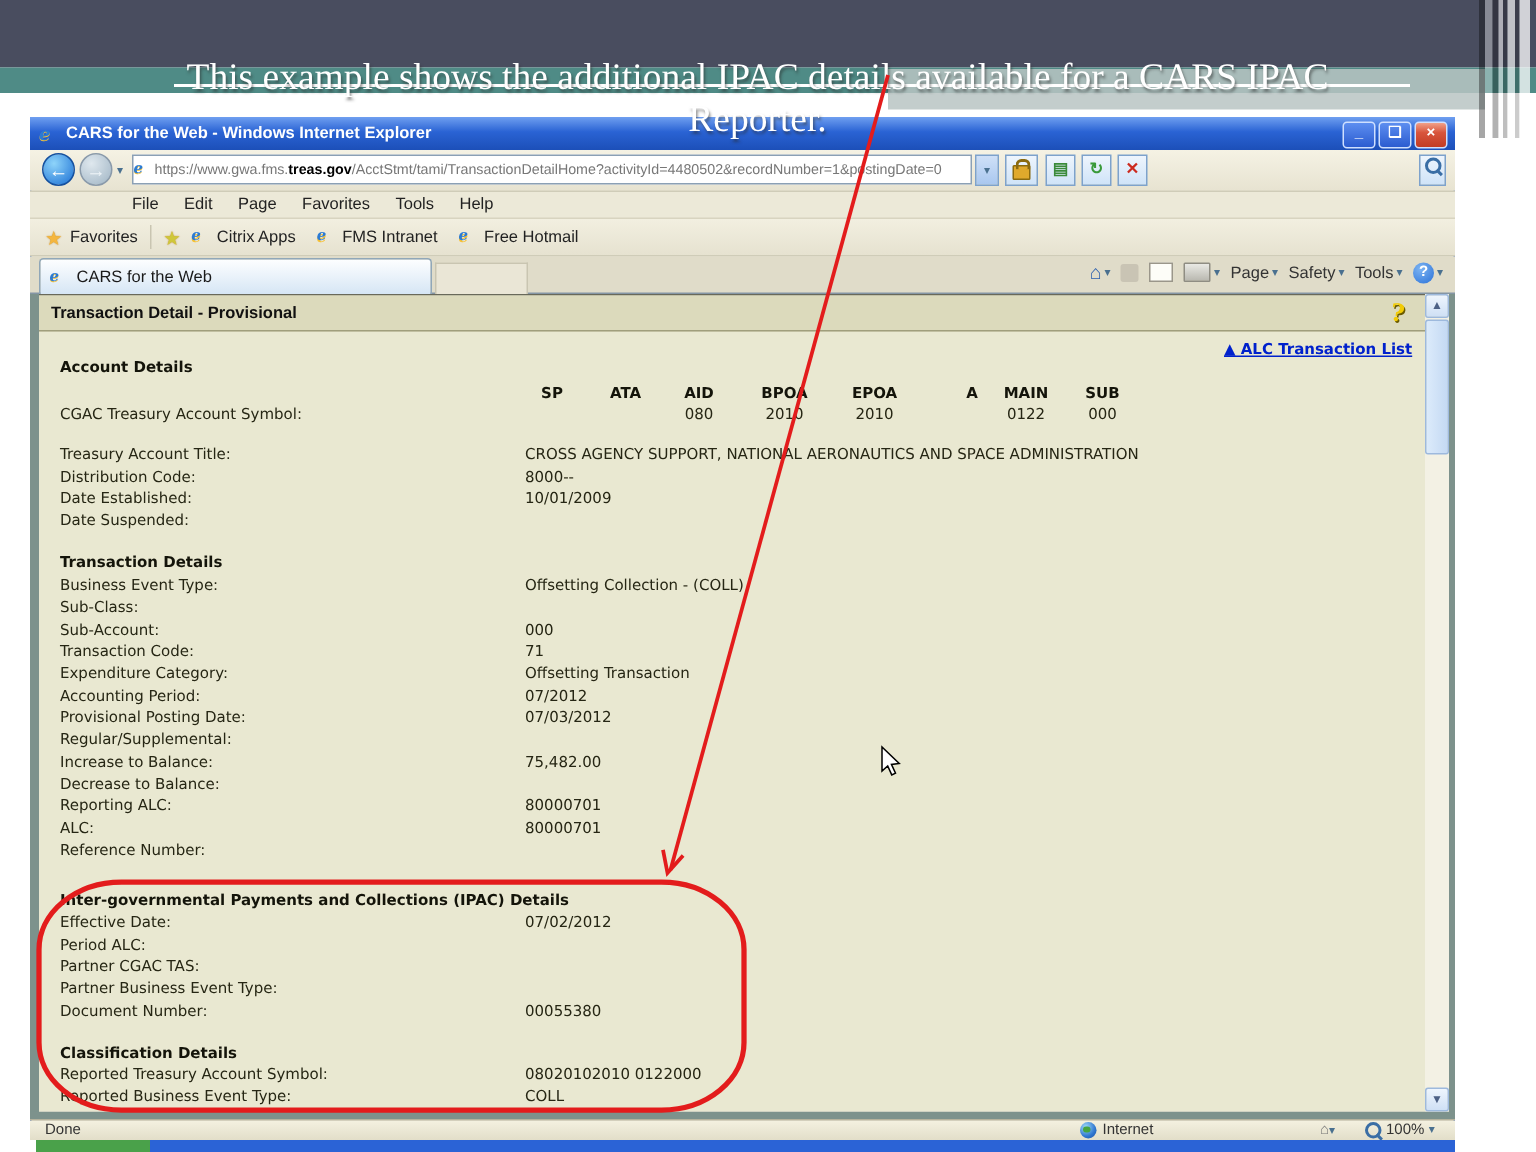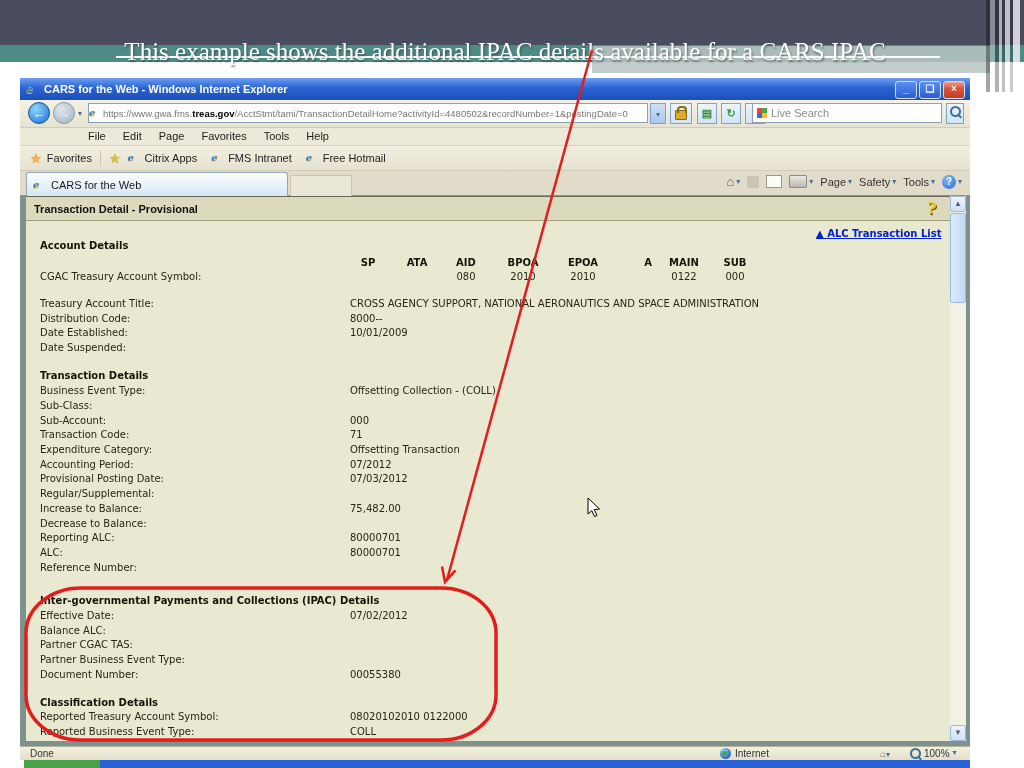--- a/index.html
+++ b/index.html
@@ -88,20 +88,21 @@
     <div style="width:4px;background:rgba(0,0,0,.35)"></div>
     <div style="width:5px;background:rgba(255,255,255,.35)"></div>
     <div style="width:4px;background:rgba(0,0,0,.30)"></div>
     <div style="width:3px;background:rgba(255,255,255,.55)"></div>
     <div style="width:3px;background:rgba(0,0,0,.25)"></div>
     <div style="width:5px;background:rgba(255,255,255,.65)"></div>
     <div style="width:3px;background:rgba(0,0,0,.20)"></div>
     <div style="width:7px;background:rgba(255,255,255,.75)"></div>
   </div>
   <div class="abs title" style="top:38px">This example shows the additional IPAC details available for a CARS IPAC</div>
+  <div class="abs title t3" style="top:66px">Reporter.</div>
 
   <div class="abs" id="win"></div>
 
   <div class="abs titlebar">
     <span class="ie-e">e</span>
     <span style="margin-left:4px">CARS for the Web - Windows Internet Explorer</span>
     <span class="tbtns">
       <span class="tbtn">_</span>
       <span class="tbtn">❏</span>
       <span class="tbtn close">×</span>
@@ -114,29 +115,20 @@
     <span class="dd" style="position:absolute;left:58px;top:9px">▾</span>
     <div class="addrfield">
       <span class="ie-e" style="font-size:10px">e</span>
       <span class="url"><span>https://www.gwa.fms.</span><b>treas.gov</b><span>/AcctStmt/tami/TransactionDetailHome?activityId=4480502&amp;recordNumber=1&amp;postingDate=0</span></span>
     </div>
     <span class="smallbtn" style="left:630px;width:16px;background:linear-gradient(#cfe0f7,#a9c7ef)"><span class="dd">▾</span></span>
     <span class="smallbtn" style="left:650px;width:22px"><span class="padlock"></span></span>
     <span class="smallbtn" style="left:677px;width:20px;color:#3a8a3a;font-weight:bold">▤</span>
     <span class="smallbtn" style="left:701px;width:20px;color:#3a9a3a;font-weight:bold">↻</span>
     <span class="smallbtn" style="left:725px;width:20px;color:#cc2a1f;font-weight:bold">✕</span>
-    <div class="searchbox">
-      <span class="flag">
-          <i style="background:#e44"></i>
-          <i style="background:#4a4"></i>
-          <i style="background:#46c"></i>
-          <i style="background:#fb3"></i>
-        </span>
-      <span>Live Search</span>
-    </div>
     <span class="smallbtn" style="left:926px;width:18px"><span class="mag"></span></span>
   </div>
 
   <div class="abs menurow">
     <span>File</span>
     <span>Edit</span>
     <span>Page</span>
     <span>Favorites</span>
     <span>Tools</span>
     <span>Help</span>
@@ -281,21 +273,21 @@
         <span class="dlbl">Reference Number:</span>
       </div>
       <div class="drow dbold" style="top: 595px;">
         <span class="dlbl">Inter-governmental Payments and Collections (IPAC) Details</span>
       </div>
       <div class="drow" style="top: 610px;">
         <span class="dlbl">Effective Date:</span>
         <span class="dval">07/02/2012</span>
       </div>
       <div class="drow" style="top: 625px;">
-        <span class="dlbl">Balance ALC:</span>
+        <span class="dlbl">Period ALC:</span>
       </div>
       <div class="drow" style="top: 639px;">
         <span class="dlbl">Partner CGAC TAS:</span>
       </div>
       <div class="drow" style="top: 654px;">
         <span class="dlbl">Partner Business Event Type:</span>
       </div>
       <div class="drow" style="top: 669px;">
         <span class="dlbl">Document Number:</span>
         <span class="dval">00055380</span>

